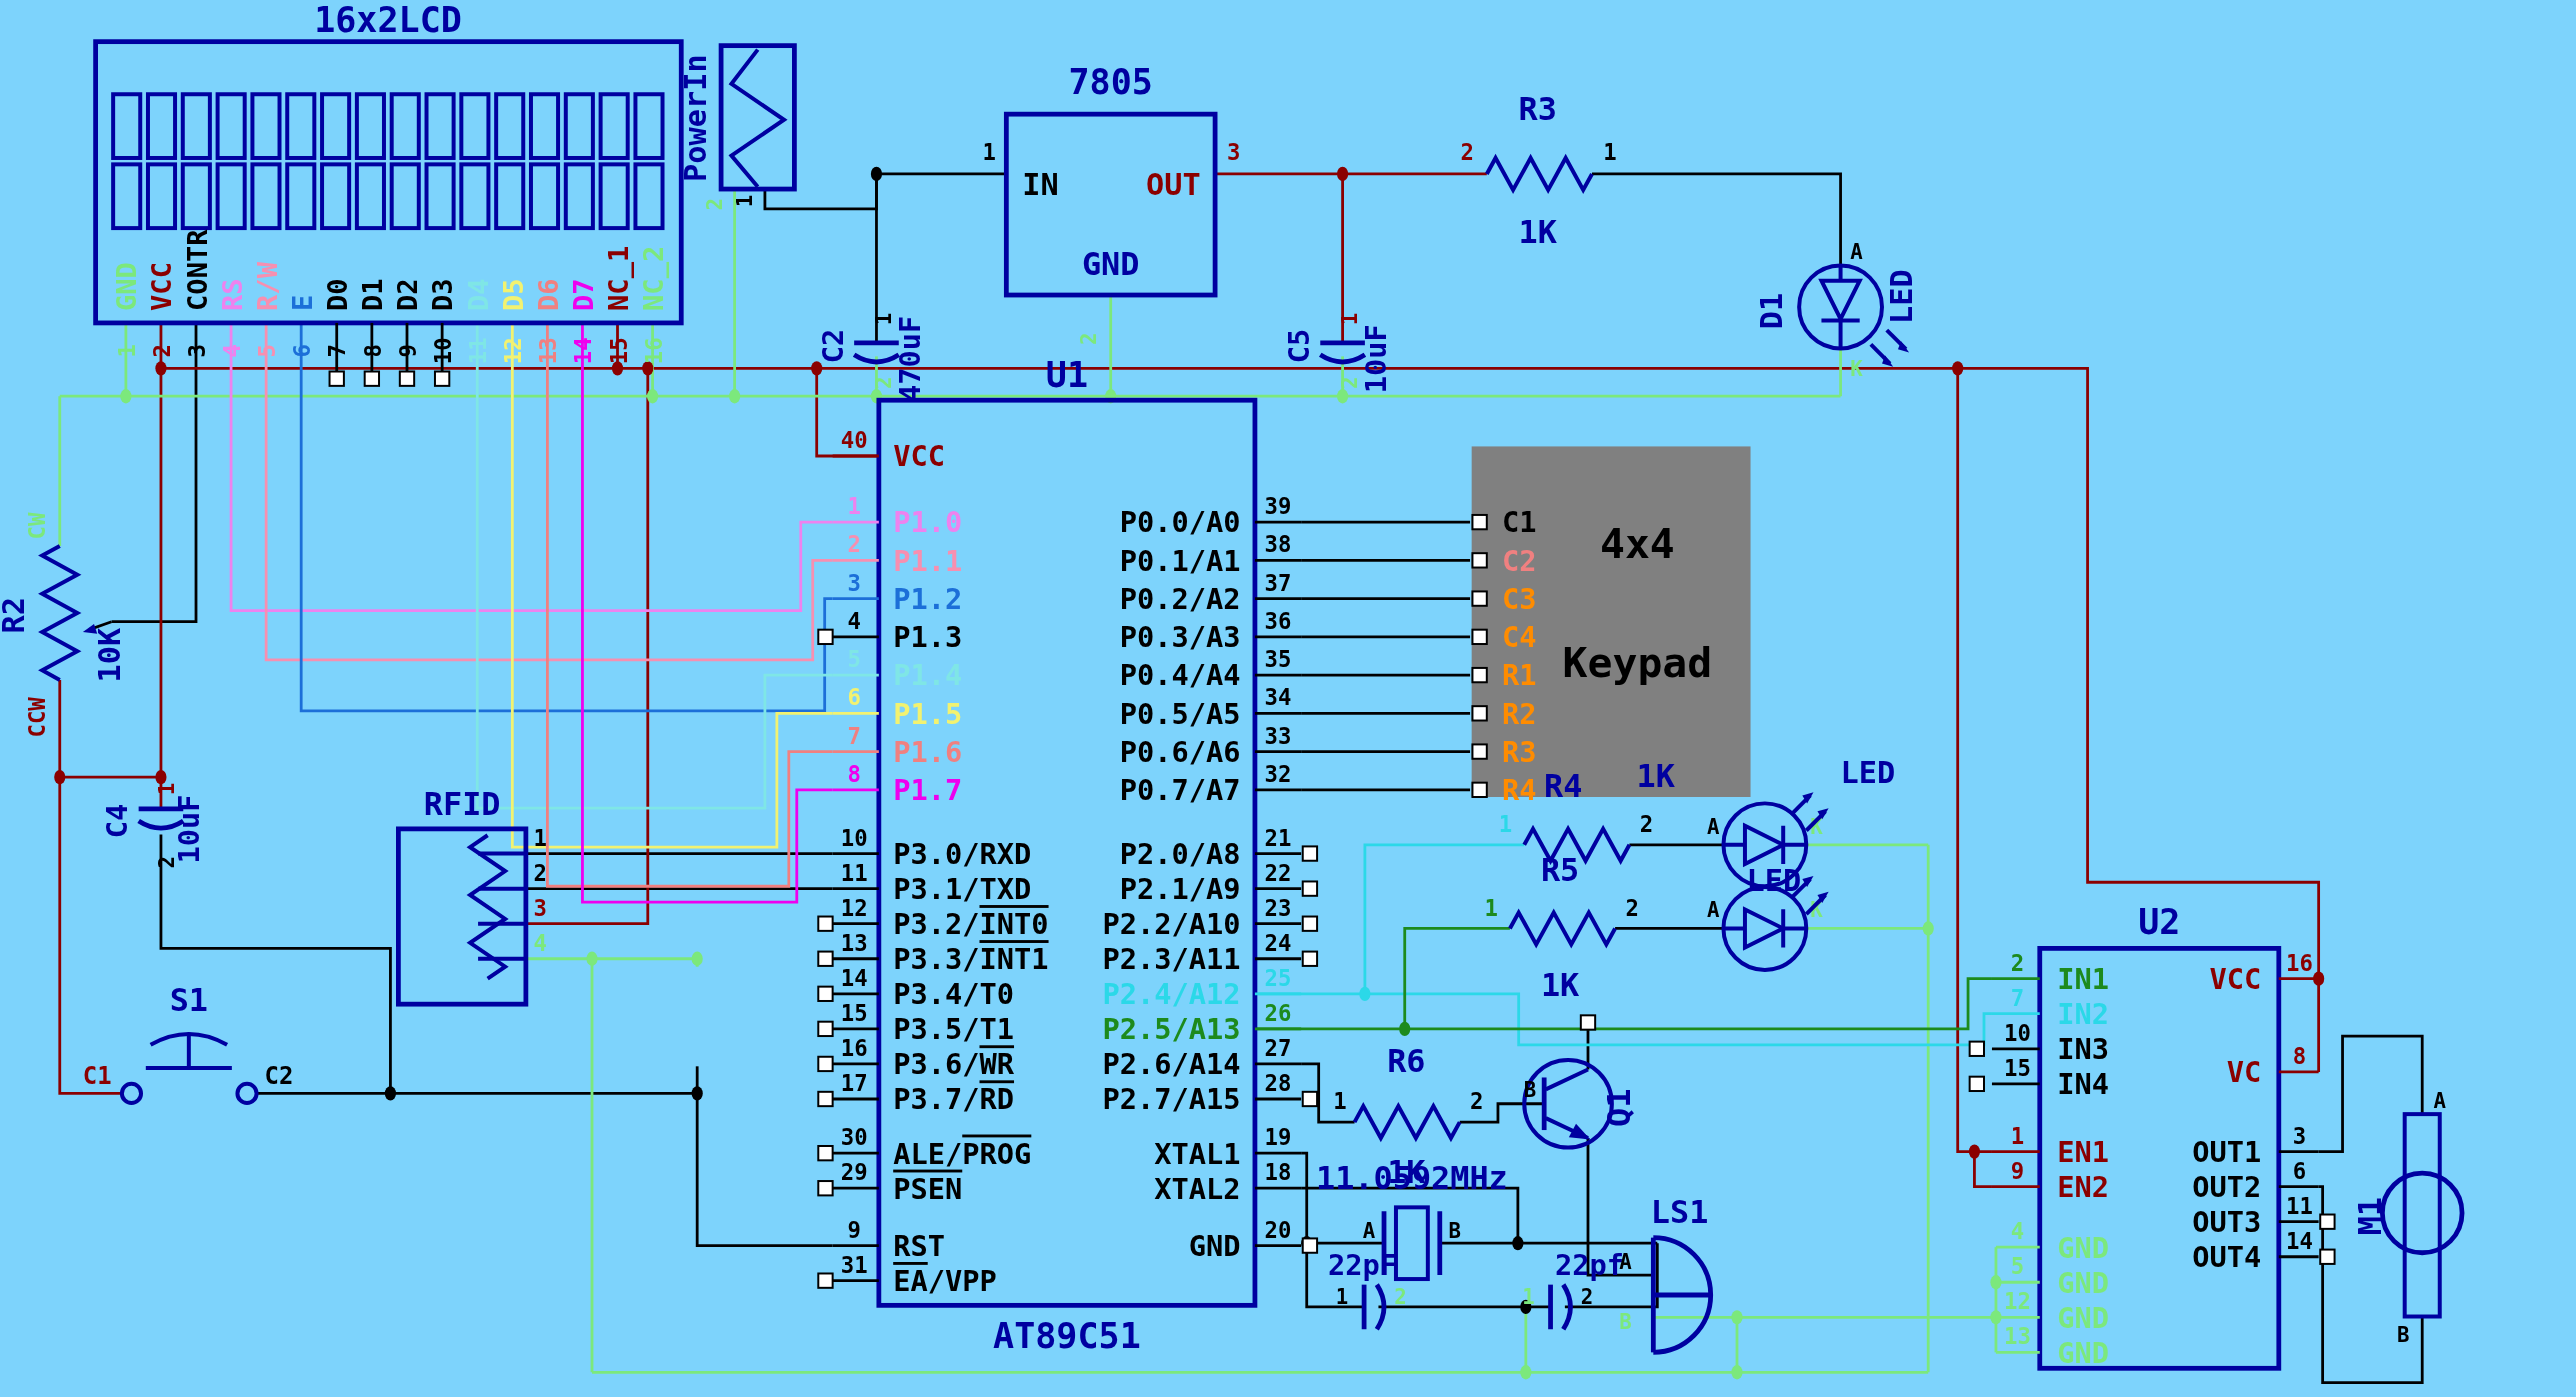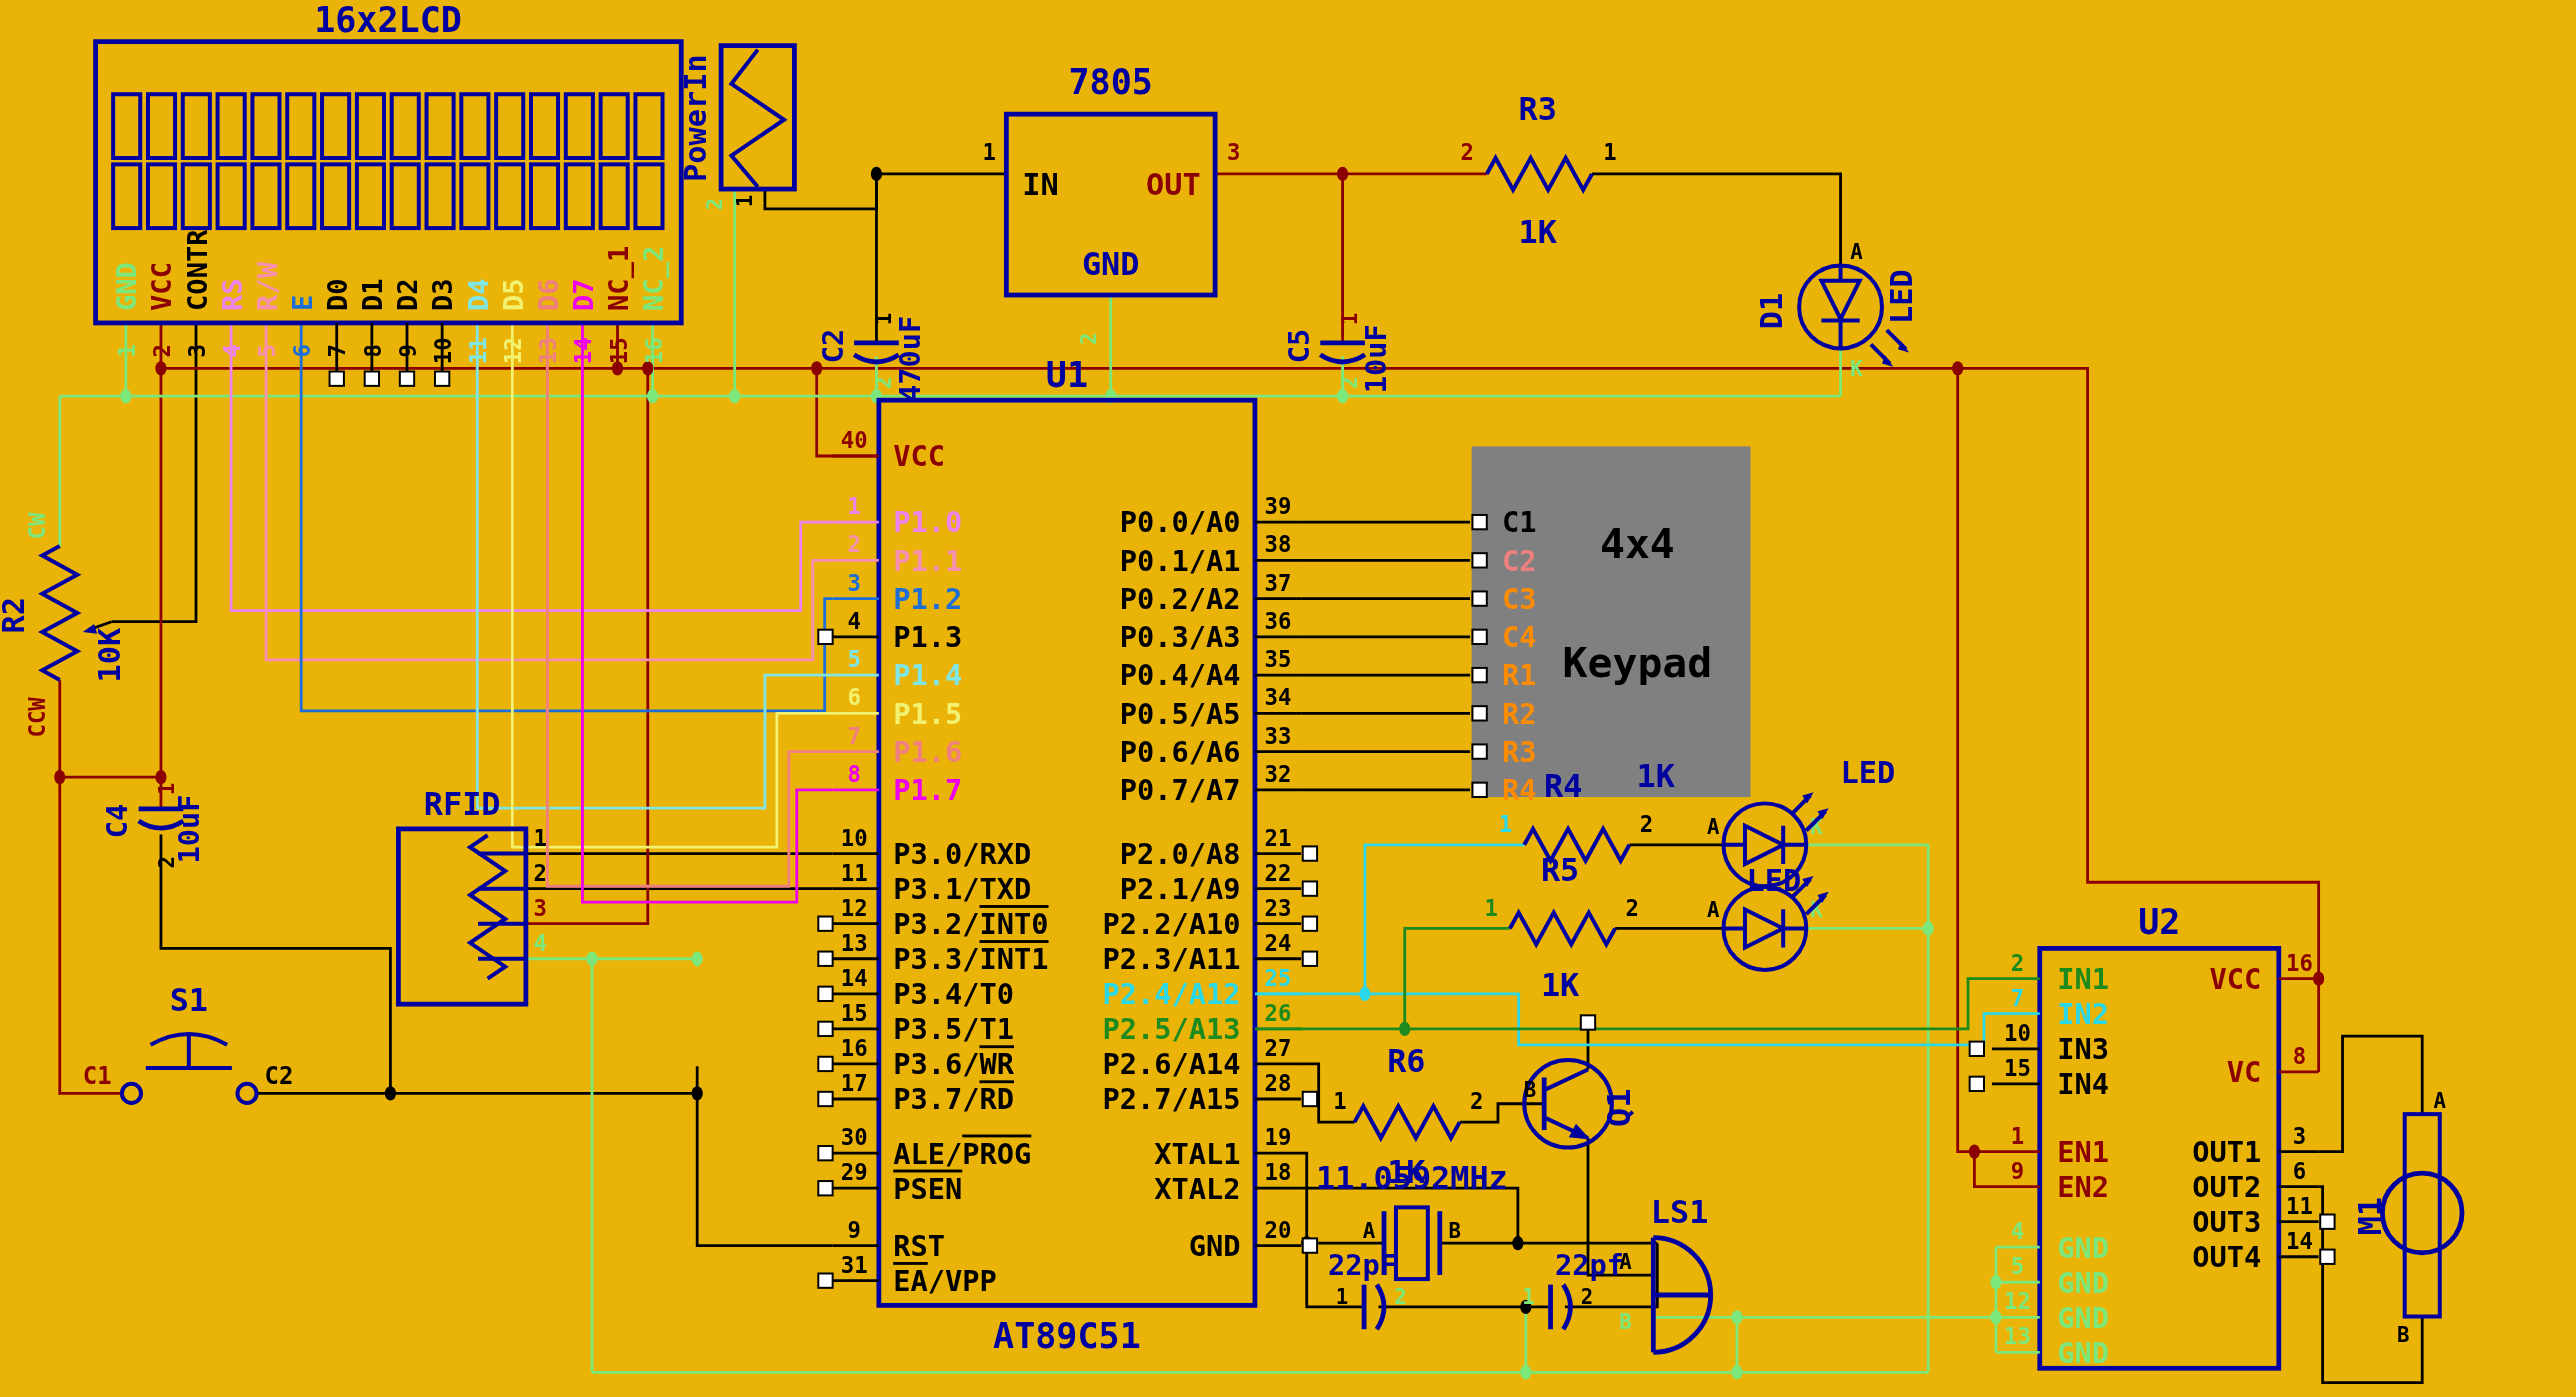--- a/index.html
+++ b/index.html
@@ -1,16 +1,16 @@
 <!DOCTYPE html>
 <html style="--navy: #0000A0; --dred: #8B0000; --green: #7CE87C; --dgreen: #1D8A1D; --violet: #EE82EE; --pink: #F78FB0; --blue: #1C6FD8; --cyan: #2BD8E8; --pcyan: #7FE6E6; --yellow: #F2F270; --salmon: #F08080; --magenta: #EE00EE; --orange: #FF8C00; --gray: #808080;font-size:12.7px"><head>
 <meta charset="utf-8">
 <style>
   html,body{margin:0;padding:0;background:#fff;}
-  #canvas{position:relative;width:2576px;height:1398px;background:#eab308;}
+  #canvas{position:relative;width:2576px;height:1398px;background:#7dd3fc;}
   svg{display:block;}
   svg text{font-family:"DejaVu Sans Mono","Liberation Mono",monospace;font-weight:bold;}
   .ovl{text-decoration:overline;}
   .w{fill:none;stroke-width:3.5;}
   .ck{stroke:#000;}
   .cg{stroke:var(--green);}
   .cr{stroke:var(--dred);}
   .cc{stroke:var(--cyan);}
   .cd{stroke:var(--dgreen);}
   .cv{stroke:var(--violet);}

